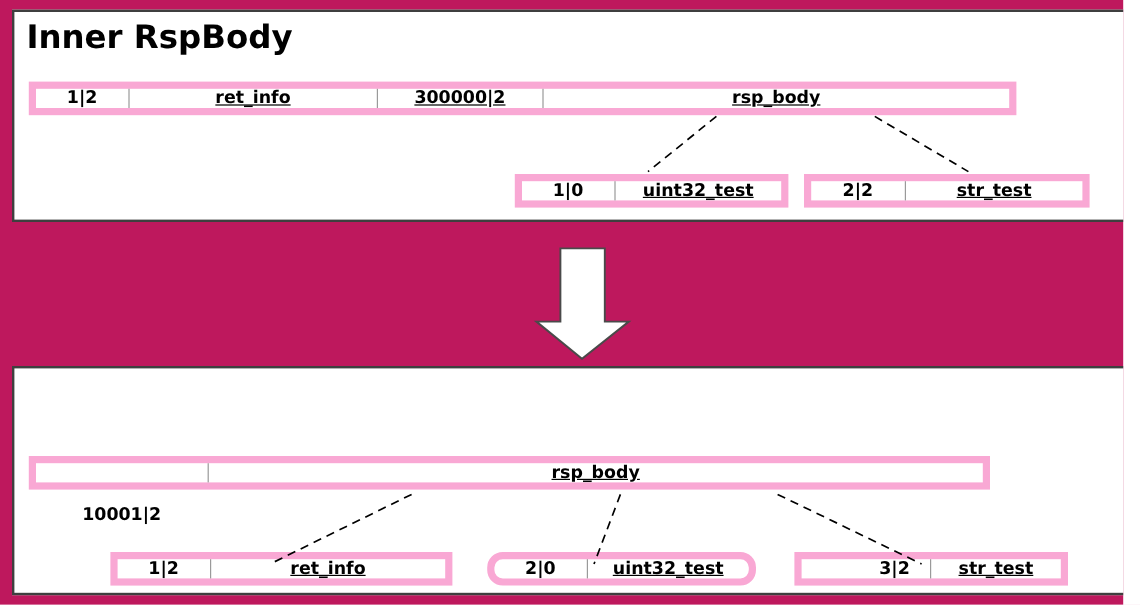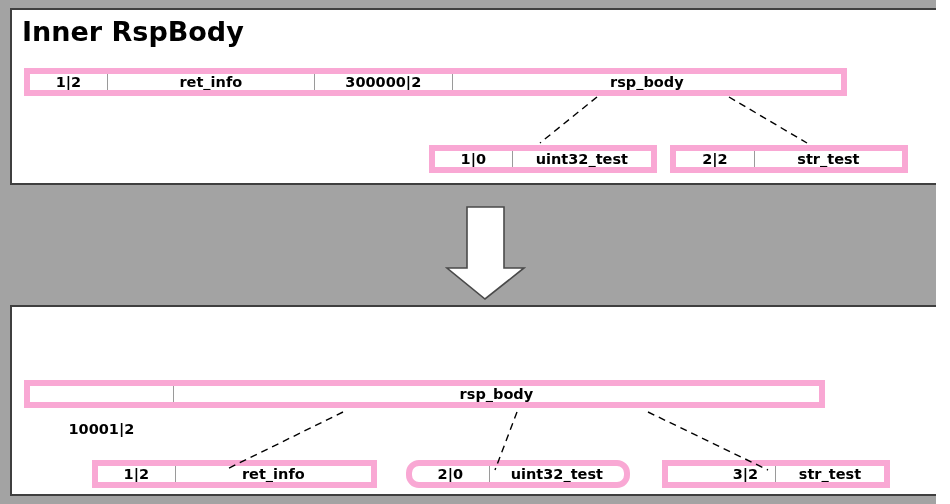--- a/index.html
+++ b/index.html
@@ -8,21 +8,21 @@
     padding: 0;
     background: #ffffff;
   }
   body {
     font-family: "DejaVu Sans", "Liberation Sans", sans-serif;
   }
   #canvas {
     position: relative;
     width: 936px;
     height: 504px;
-    background: #a3a3a3;
+    background: #be185d;
     overflow: hidden;
   }
 
   
   .panel {
     position: absolute;
     box-sizing: border-box;
     border: 2px solid #3f3f3f;
     background: #ffffff;
   }
@@ -68,20 +68,21 @@
     justify-content: center;
     font-size: 14.5px;
     font-weight: bold;
     color: #000000;
     white-space: nowrap;
     overflow: hidden;
     height: 100%;
   }
   .cell + .cell {
     border-left: 1px solid #9a9a9a;
+    text-decoration: underline;
   }
 
   
   #overlay {
     position: absolute;
     left: 0;
     top: 0;
     width: 950px;
     height: 504px;
     pointer-events: none;

